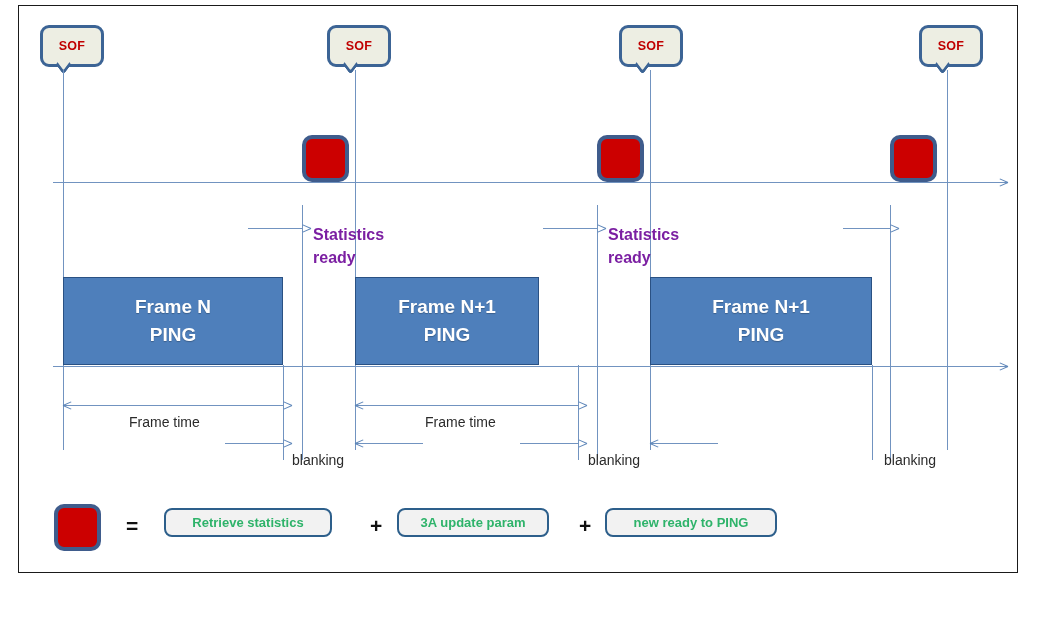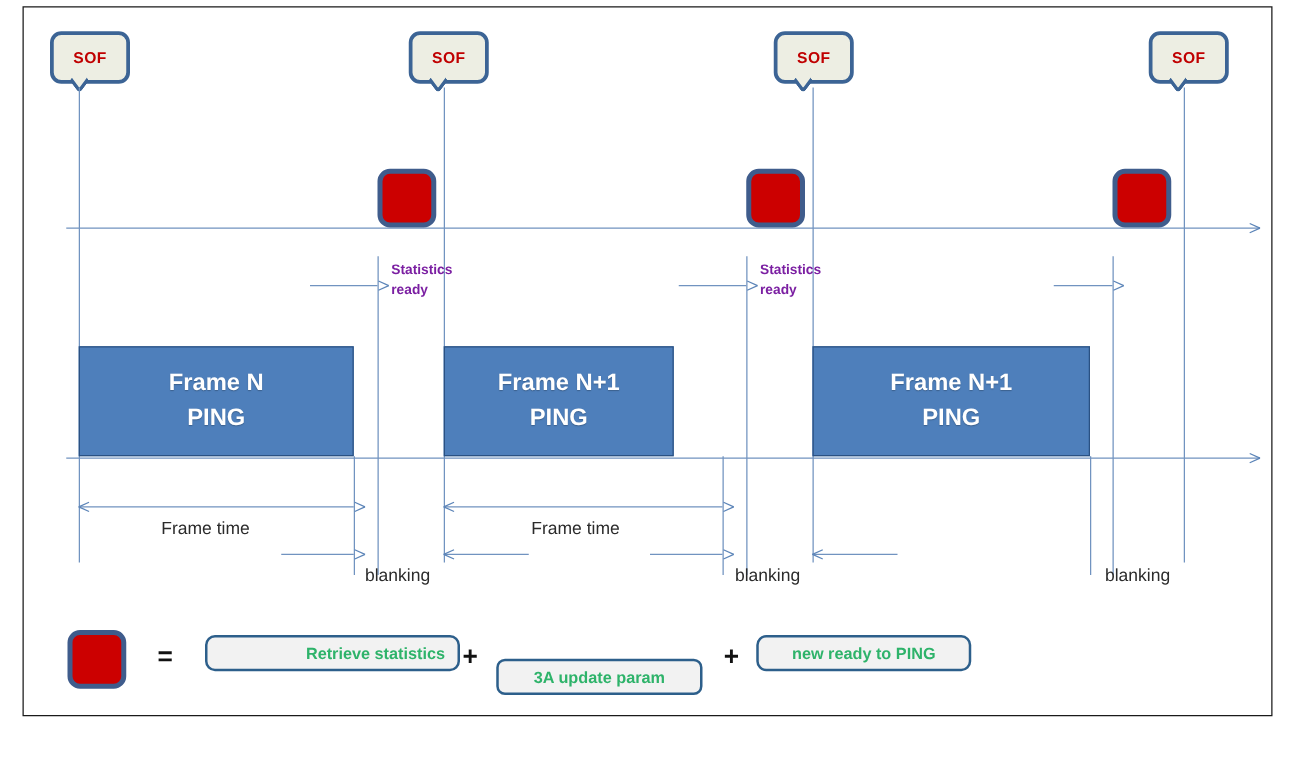--- a/index.html
+++ b/index.html
@@ -105,23 +105,24 @@
     justify-content: center;
     line-height: 1.5;
     text-shadow: 0 1px 1px rgba(0,0,0,.25);
   }
 
   
   .lbl-stats {
     position: absolute;
     color: #7b1fa2;
     font-weight: bold;
-    font-size: 11px;
+    font-size: 16px;
     line-height: 1.45;
     white-space: pre-line;
+    margin-top: 14px;
   }
   .lbl-dim {
     position: absolute;
     color: #2b2b2b;
     font-size: 14px;
     white-space: nowrap;
     text-align: right;
   }
 
   
@@ -277,27 +278,27 @@
   <div class="hline" style="left:650px; top:443px; width:68px;"></div>
   <div class="ah l1" style="left:650px; top:443px;"></div>
   <div class="ah l2" style="left:650px; top:443px;"></div>
   <div class="lbl-dim" style="left:588px; top:452px;">blanking</div>
 
   <div class="lbl-dim" style="left:884px; top:452px;">blanking</div>
 
   <div class="legend-swatch" style="left:54px; top:504px;"></div>
   <div class="legend-op" style="left:126px; top:514px;">=</div>
 
-  <div class="legend-chip" style="left:164px; top:508px; width:204px;justify-content:flex-end;">
+  <div class="legend-chip" style="left:164px; top:508px; width:168px;">
     <span>Retrieve statistics</span>
   </div>
 
   <div class="legend-op" style="left:370px; top:514px;">+</div>
 
-  <div class="legend-chip" style="left:397px; top:527px; width:165px;border-radius:7px;">
+  <div class="legend-chip" style="left:397px; top:508px; width:152px;">
     <span>3A update param</span>
   </div>
 
   <div class="legend-op" style="left:579px; top:514px;">+</div>
 
   <div class="legend-chip" style="left:605px; top:508px; width:172px;">
     <span>new ready to PING</span>
   </div>
 
 </div>

